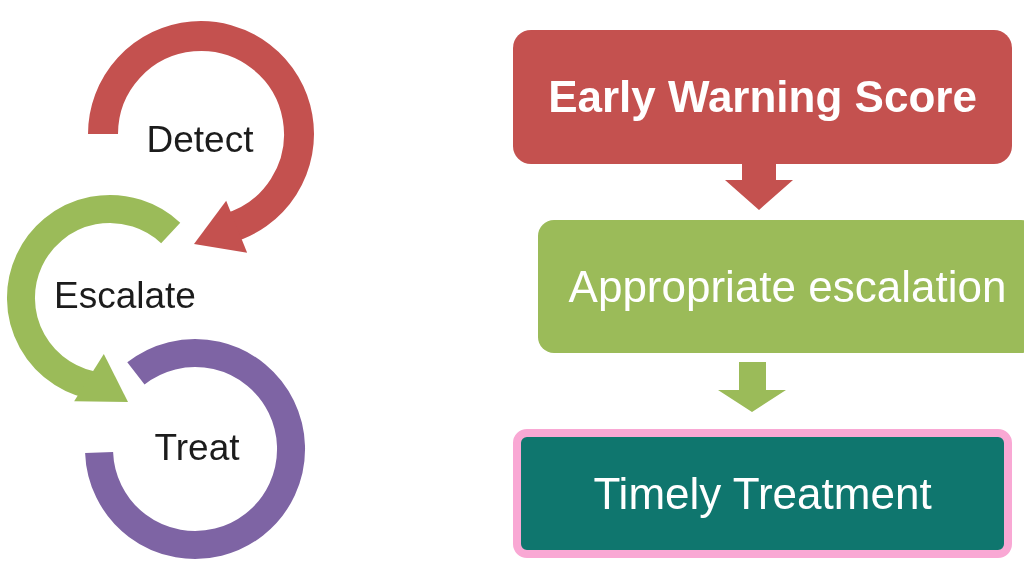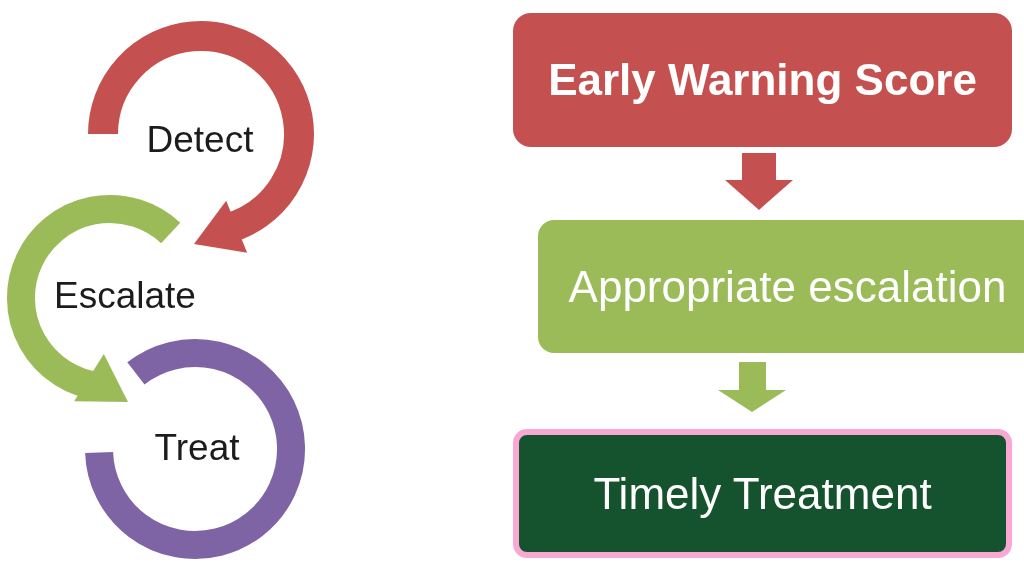--- a/index.html
+++ b/index.html
@@ -26,24 +26,24 @@
     left: 513px;
     width: 499px;
     display: flex;
     align-items: center;
     justify-content: center;
     color: #ffffff;
     font-size: 44px;
     box-sizing: border-box;
     text-align: center;
   }
-  .flow-box.red    { top: 13px;  height: 134px; background: #c4514f; border-radius: 18px; font-weight: 700; }
+  .flow-box.red    { top: 30px;  height: 134px; background: #c4514f; border-radius: 18px; font-weight: 700; }
   .flow-box.green  { top: 220px; height: 133px; background: #9bbb59; border-radius: 16px; font-weight: 400; margin-left: 25px; }
-  .flow-box.purple { top: 429px; height: 129px; background: #14532d; border-radius: 14px; font-weight: 400;
-                     border: 6px solid #f9a8d4; }
+  .flow-box.purple { top: 429px; height: 129px; background: #0f766e; border-radius: 14px; font-weight: 400;
+                     border: 8px solid #f9a8d4; }
   .down-arrow { position: absolute; display: block; }
   .down-arrow.red   { left: 725px; top: 153px; }
   .down-arrow.green { left: 718px; top: 362px; }
 </style>
 </head>
 <body>
 
 <div class="stage">
 
   <svg class="cycle-svg" viewBox="0 0 400 579">

